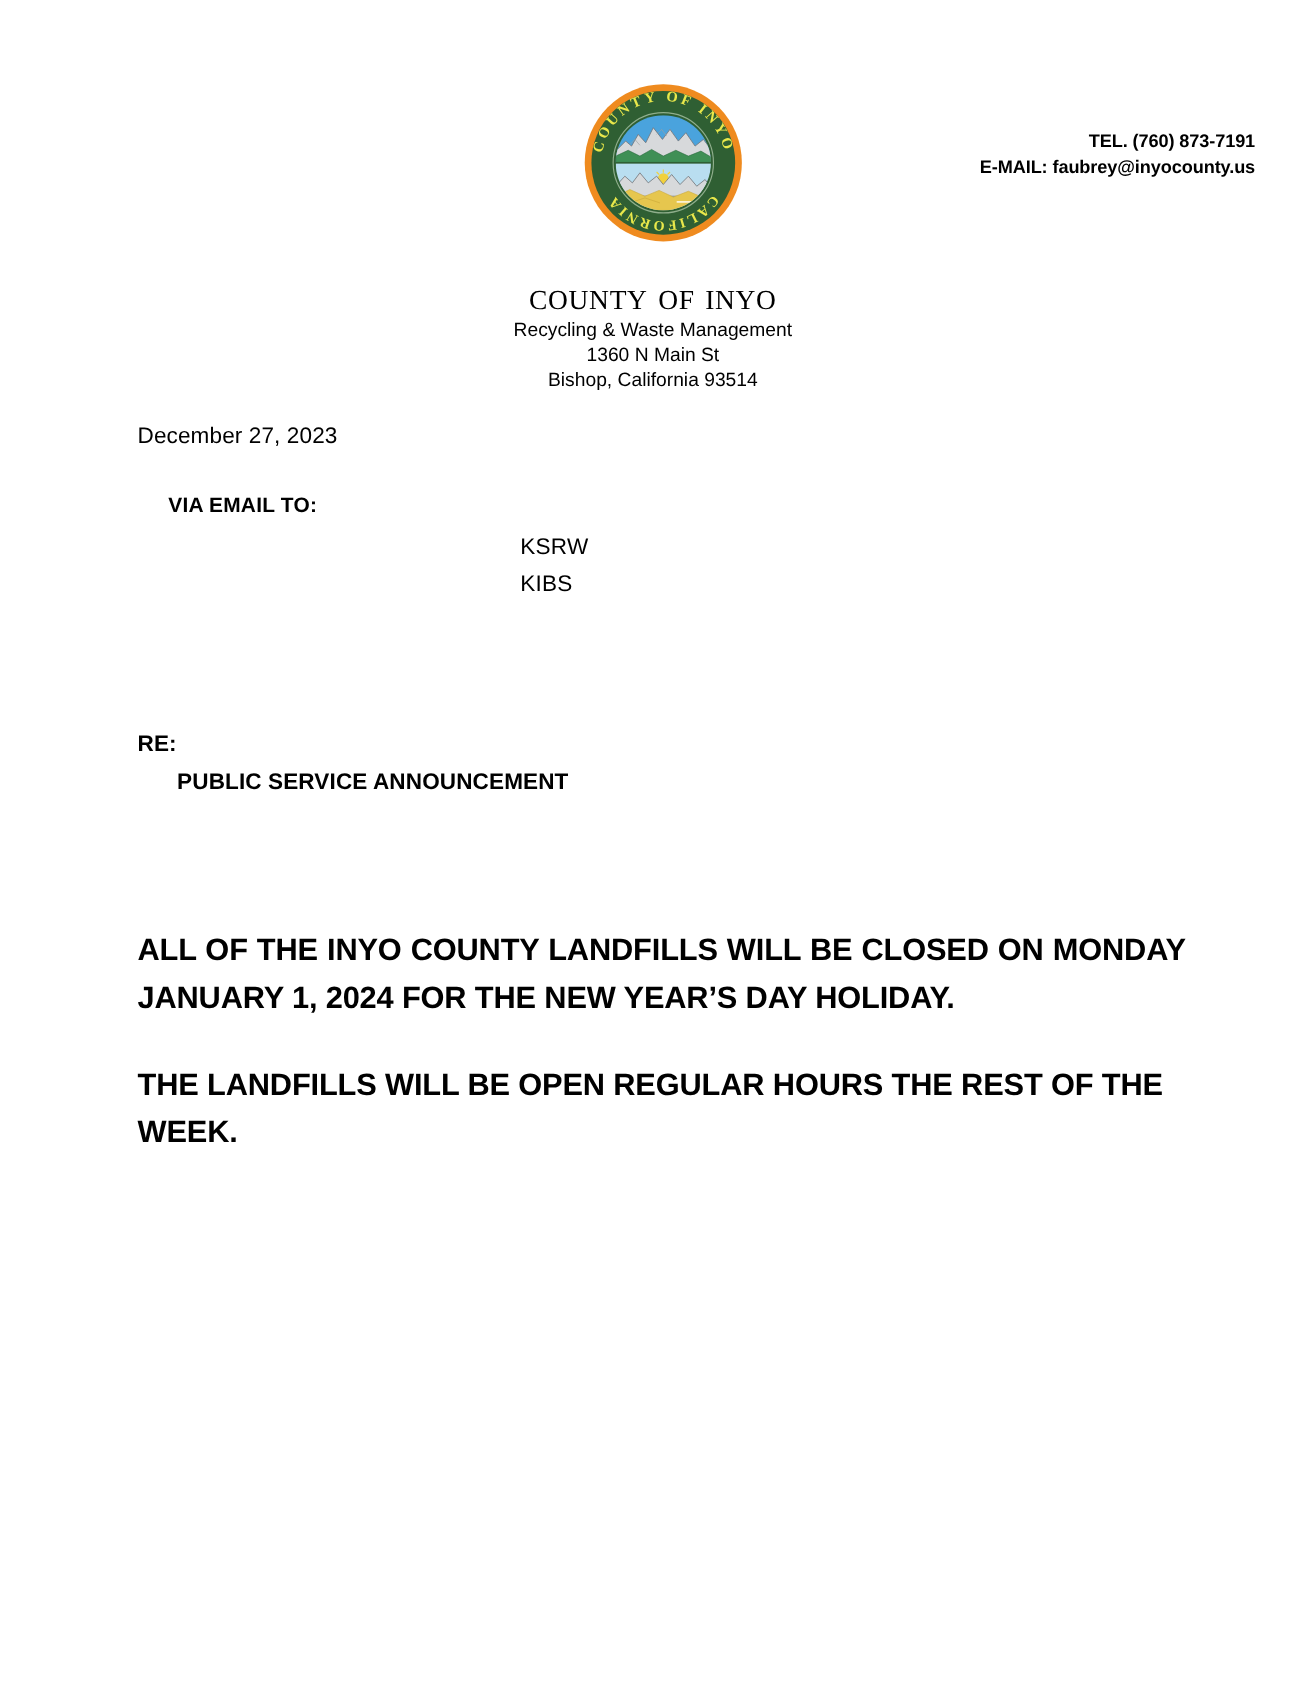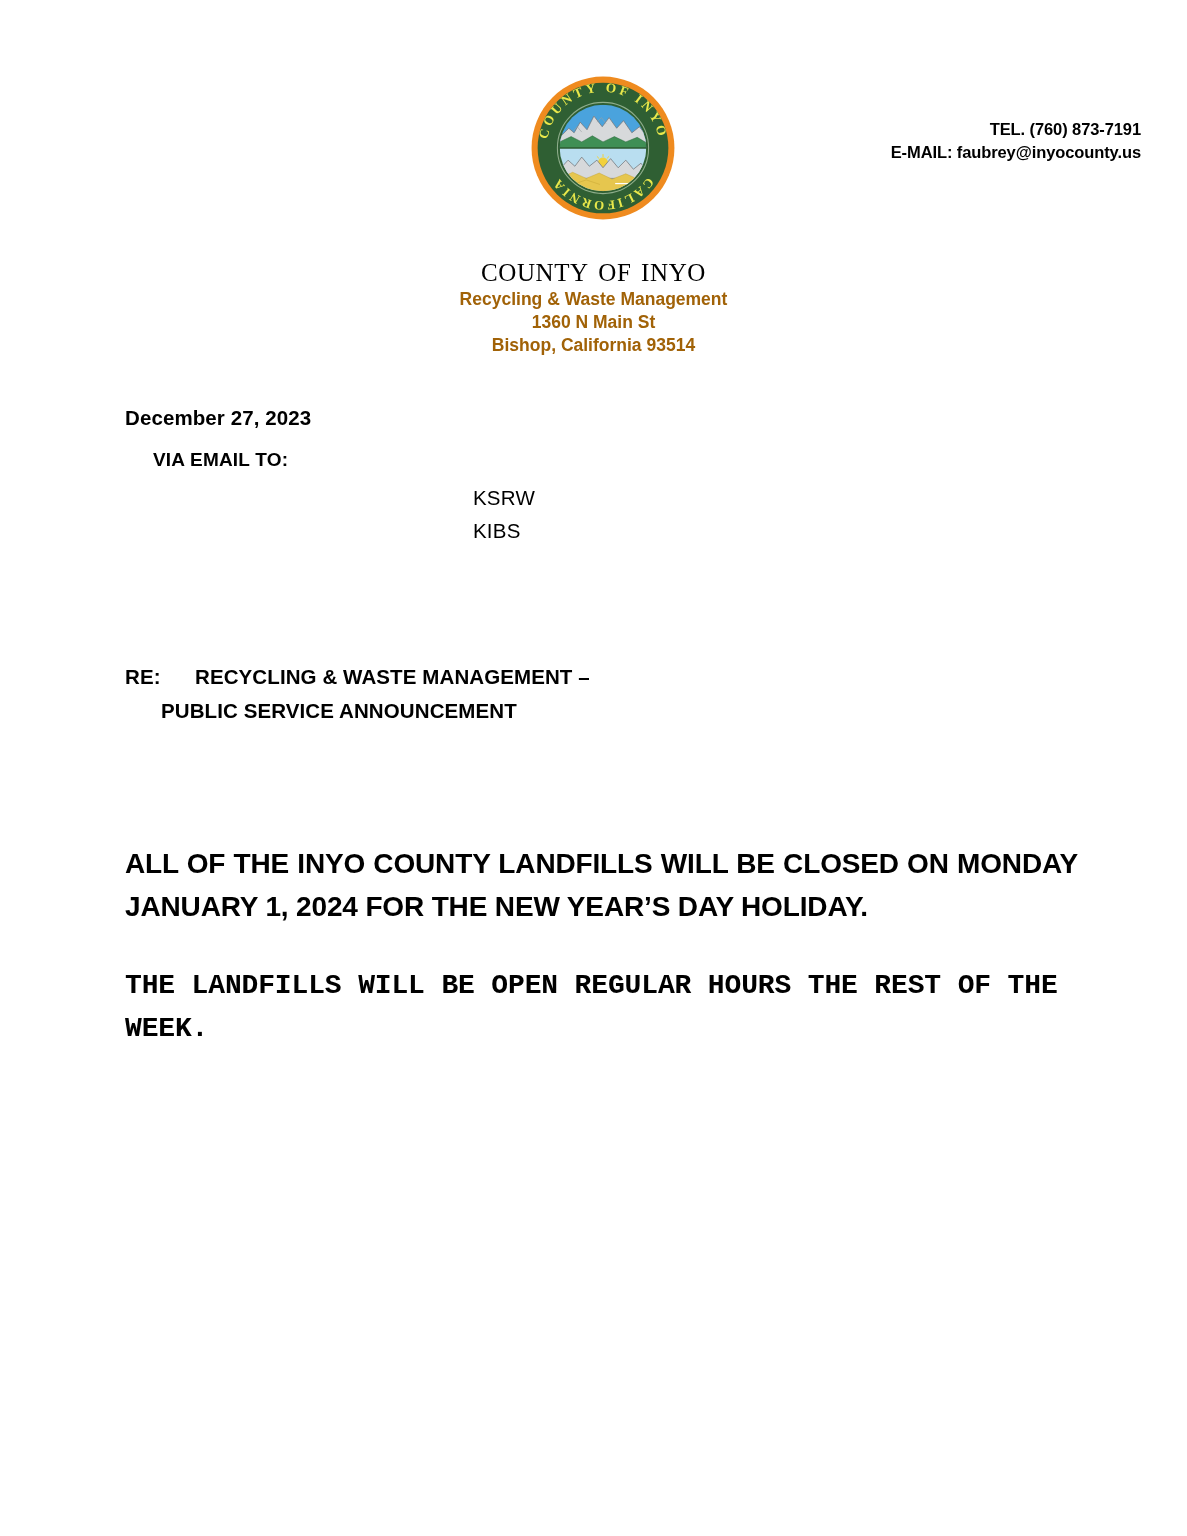--- a/index.html
+++ b/index.html
@@ -67,39 +67,39 @@
     font-size: 36px;
     font-weight: normal;
     font-variant: small-caps;
     text-transform: lowercase;
     letter-spacing: 0.6px;
     line-height: 1.06;
     color: #000;
   }
   .org-sub {
     font-size: 17.5px;
-    font-weight: bold;
+    font-weight: normal;
     line-height: 1.32;
-    color: #a16207;
+    color: #000000;
   }
 
   
   .letter {
     position: absolute;
     left: 125px;
     top: 0;
     width: 953px;
   }
 
   .date-line {
     position: absolute;
-    top: 406px;
+    top: 385px;
     left: 0;
     font-size: 20.5px;
-    font-weight: bold;
+    font-weight: normal;
     letter-spacing: 0.1px;
     white-space: nowrap;
   }
 
   .via-line {
     position: absolute;
     top: 449px;
     left: 0;
     font-size: 19px;
     font-weight: bold;
@@ -144,21 +144,20 @@
     font-weight: bold;
     line-height: 1.52;
     text-align: justify;
     letter-spacing: -0.15px;
     margin: 0;
     font-stretch: condensed;
   }
   .ann-para.second {
     margin-top: 37px;
     text-align: left;
-    font-family: Liberation Mono, monospace;
   }
 </style>
 </head>
 <body>
 
 <div class="page">
 
   <div class="contact-block">
     <div class="contact-line">TEL. (760) 873-7191</div>
     <div class="contact-line">E-MAIL: faubrey@inyocounty.us</div>
@@ -240,21 +239,20 @@
     <div class="via-line">VIA EMAIL TO:</div>
 
     <div class="recipients">
       <div class="recipient-line">KSRW</div>
       <div class="recipient-line">KIBS</div>
     </div>
 
     <div class="re-block">
       <div class="re-row">
         <span class="re-label">RE:</span>
-        <span class="re-text">RECYCLING &amp; WASTE MANAGEMENT –</span>
       </div>
       <div class="re-text-second">PUBLIC SERVICE ANNOUNCEMENT</div>
     </div>
 
     <div class="announcement">
       <p class="ann-para">ALL OF THE INYO COUNTY LANDFILLS WILL BE CLOSED ON MONDAY JANUARY 1, 2024 FOR THE NEW YEAR’S DAY HOLIDAY.</p>
       <p class="ann-para second">THE LANDFILLS WILL BE OPEN REGULAR HOURS THE REST OF THE WEEK.</p>
     </div>
 
   </div>

